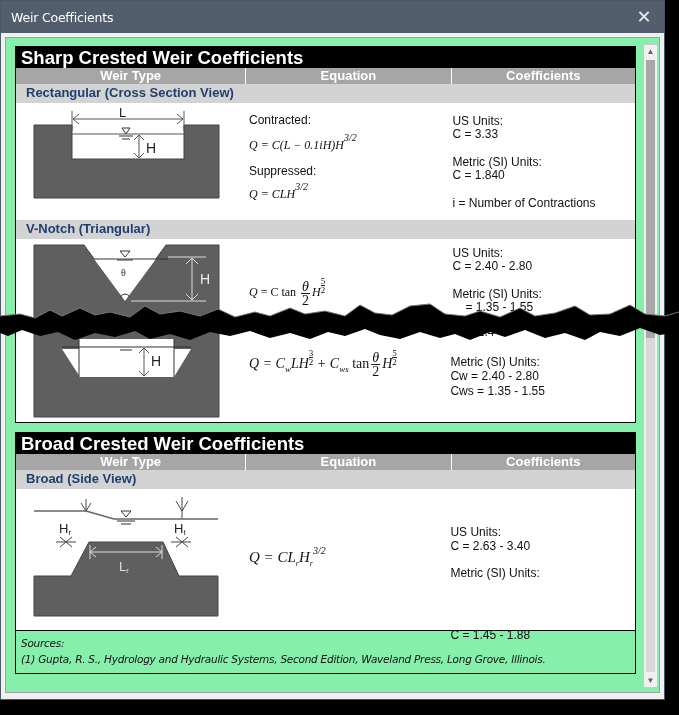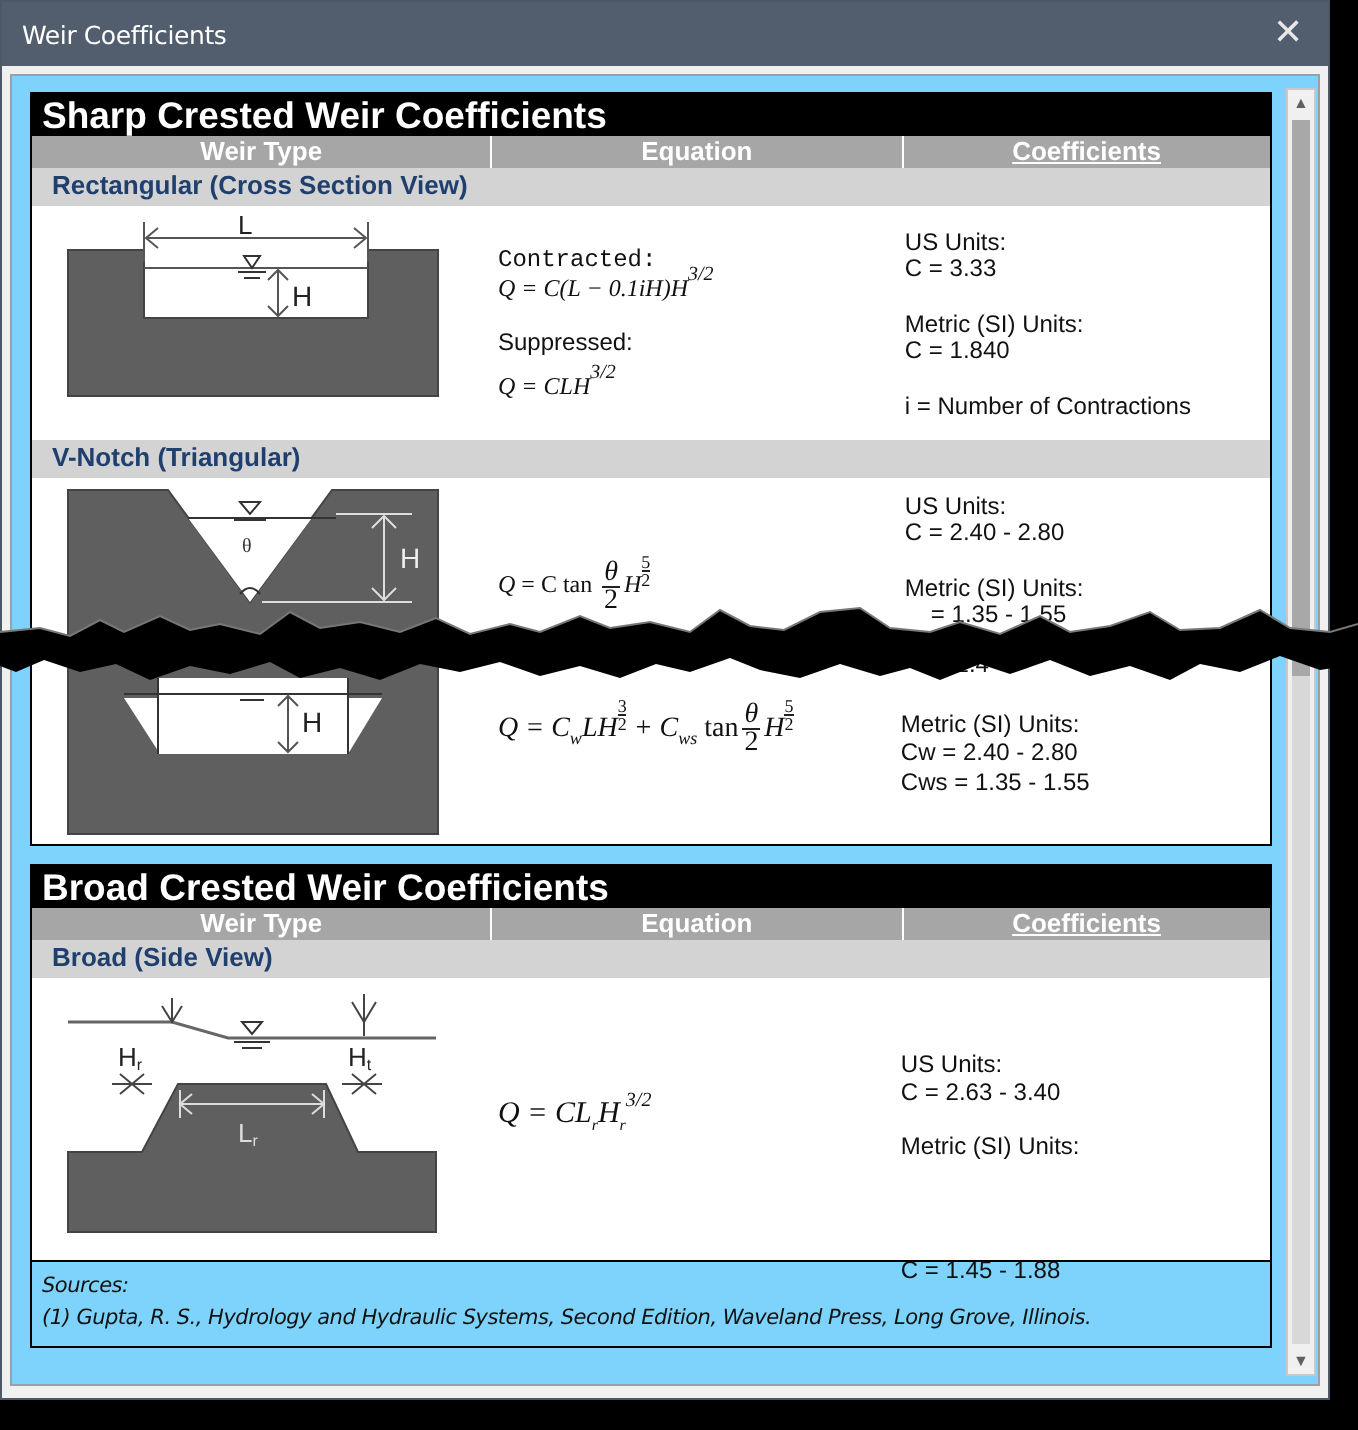--- a/index.html
+++ b/index.html
@@ -1,27 +1,27 @@
 <!DOCTYPE html>
 <html><head>
 <meta charset="utf-8">
 <style>
   html, body { margin:0; padding:0; background:#000; }
   body { width:679px; height:715px; position:relative; overflow:hidden; font-family:"Liberation Sans", sans-serif; }
   .window { position:absolute; left:0; top:0; width:665px; height:700px; background:#f0f0f0; border:1px solid #4d5866; box-sizing:border-box; }
   .titlebar { height:32px; background:#525e6d; color:#fff; display:flex; align-items:center; justify-content:space-between; padding:0 10px 0 10px; font-size:13px; font-family:"DejaVu Sans", sans-serif; }
   .titlebar .title { font-size:12.5px; letter-spacing:-0.2px; }
   .close { color:#e8e8e8; font-size:18px; line-height:1; cursor:pointer; width:20px; text-align:center; }
-  .client { position:absolute; left:4px; top:36px; width:655px; height:656px; background:#7dd3fc; border:1px solid #9aa0a6; box-sizing:border-box; }
+  .client { position:absolute; left:4px; top:36px; width:655px; height:656px; background:#86efac; border:1px solid #9aa0a6; box-sizing:border-box; }
   .content { position:absolute; left:9px; top:8px; width:621px; }
   .section { border:1px solid #000; background:#fff; margin-bottom:9px; }
   .sec-title { background:#000; color:#fff; font-weight:bold; font-size:18.5px; height:21px; line-height:21px; padding-left:5px; }
   .colhdr { display:flex; background:#a6a6a6; color:#fff; font-weight:bold; font-size:13px; height:16px; line-height:16px; }
   .colhdr div { text-align:center; border-right:1px solid #fff; }
-  .colhdr div:last-child { border-right:none;text-decoration:underline; }
+  .colhdr div:last-child { border-right:none; }
   .c1 { width:230px; } .c2 { width:205px; } .c3 { width:184px; }
   .subhdr { background:#d3d3d3; color:#1f3f6e; font-weight:bold; font-size:13px; height:19px; line-height:17px; padding-left:10px; }
   .row { display:flex; position:relative; }
   .row .diag { width:230px; position:relative; }
   .row .eq { width:205px; font-size:12px; color:#111; position:relative; }
   .row .coef { width:184px; font-size:12px; color:#111; position:relative; padding-left:3px; }
   .math { font-family:"Liberation Serif", serif; font-style:italic; font-size:16px; color:#222; }
   .math .up { font-style:normal; }
   .sup { font-size:10px; vertical-align:8px; font-style:italic; }
   .frac { display:inline-flex; flex-direction:column; align-items:center; vertical-align:middle; font-size:14px; line-height:13px; margin:0 2px; }
@@ -70,21 +70,21 @@
               <path d="M106,25 L114,25 L110,31 Z" fill="none" stroke="#333"></path>
               <line x1="103" y1="33" x2="117" y2="33" stroke="#333"></line>
               <line x1="106" y1="36" x2="114" y2="36" stroke="#333"></line>
               <line x1="123" y1="32" x2="123" y2="55" stroke="#555"></line>
               <path d="M118,37 L123,32 L128,37 M118,50 L123,55 L128,50" stroke="#555" fill="none"></path>
               <text x="103" y="14" font-size="13" fill="#222" font-family="Liberation Sans, sans-serif">L</text>
               <text x="130" y="50" font-size="14" fill="#222" font-family="Liberation Sans, sans-serif">H</text>
             </svg>
           </div>
           <div class="eq">
-            <div class="lbl" style="left:3px;top:20px;font-family:Liberation Mono, monospace;">Contracted:</div>
+            <div class="lbl" style="left:3px;top:10px;">Contracted:</div>
             <div class="lbl math" style="left:3px;top:29px;">
               <span>Q</span> <span>= C(L − 0.1iH)H</span><span class="sup">3/2</span>
             </div>
             <div class="lbl" style="left:3px;top:61px;">Suppressed:</div>
             <div class="lbl math" style="left:3px;top:78px;">
               <span>Q</span> <span>= CLH</span><span class="sup">3/2</span>
             </div>
           </div>
           <div class="coef">
             <div class="lbl" style="left:3px;top:11px;">US Units:</div>

